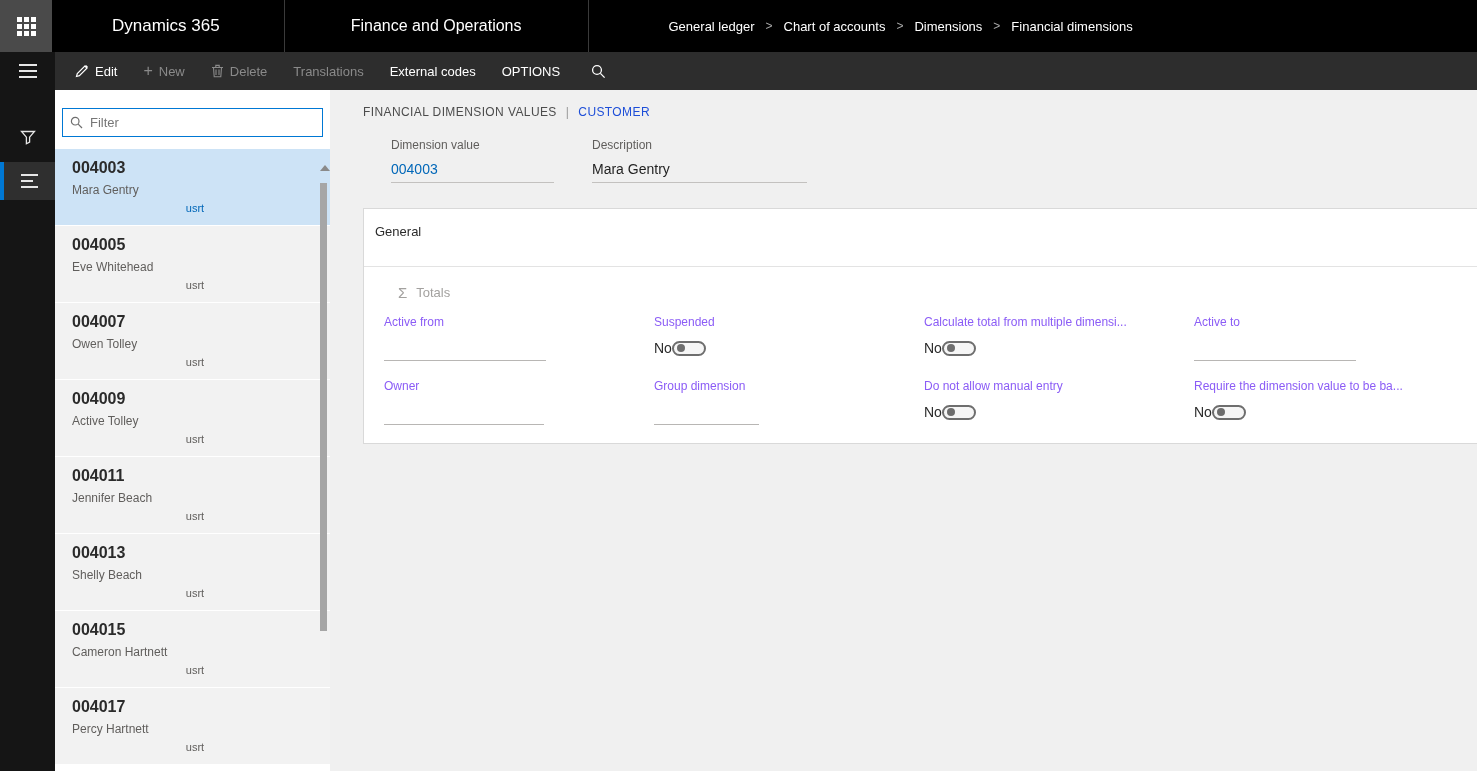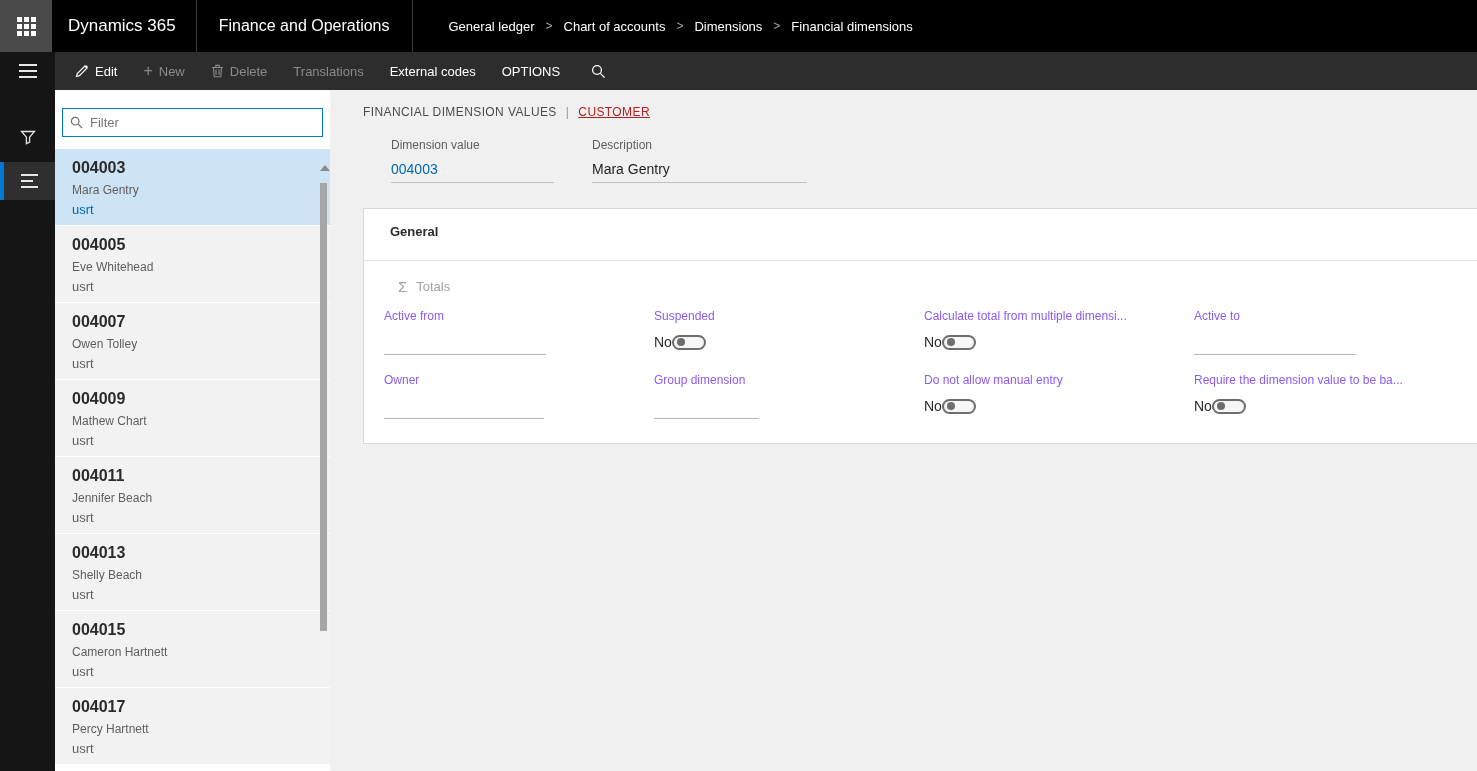--- a/index.html
+++ b/index.html
@@ -7,21 +7,21 @@
   body {
     font-family: "Liberation Sans", sans-serif;
     background: #f0f0f0;
     position: relative;
     color: #333;
   }
 
   
   .topbar {
     position: absolute; top: 0; left: 0; right: 0; height: 52px;
-    background: #000; display: flex; align-items: center; color: #fff;
+    background: #000; display: flex; align-items: center; color: #fff; gap: 44px;
   }
   .waffle-btn {
     width: 52px; height: 52px; background: #4a4a4a; flex: none;
     display: flex; align-items: center; justify-content: center; cursor: pointer;
   }
   .waffle { display: grid; grid-template-columns: repeat(3, 5px); grid-gap: 2px; }
   .waffle span { width: 5px; height: 5px; background: #fff; }
   .brand { font-size: 17px; padding: 0 20px 0 16px; white-space: nowrap; }
   .vsep { width: 1px; height: 52px; background: #3a3a3a; flex: none; }
   .product { font-size: 16px; padding: 0 22px; white-space: nowrap; }
@@ -77,58 +77,58 @@
     font-family: "Liberation Sans", sans-serif; color: #333; padding-left: 7px; background: transparent;
   }
   .filterbox input::placeholder { color: #767676; opacity: 1; }
   .items { }
   .item {
     height: 76px; background: #f2f2f2; margin-bottom: 1px;
     padding: 10px 12px 0 17px; cursor: pointer;
   }
   .item .code { font-size: 16px; font-weight: 600; color: #2b2b2b; }
   .item .name { font-size: 12px; color: #605e5c; margin-top: 6px; }
-  .item .type { font-size: 13px; color: #605e5c; margin-top: 5px; }
+  .item .type { font-size: 11px; color: #605e5c; margin-top: 5px; text-align: center; }
   .item.selected { background: #cde3f6; }
   .item.selected .type { color: #0067b8; }
 
   .scrollbar { position: absolute; right: 3px; top: 75px; width: 7px; bottom: 6px; }
   .sb-arrow {
     width: 0; height: 0; margin: 0 auto 8px auto;
     border-left: 5px solid transparent; border-right: 5px solid transparent;
     border-bottom: 6px solid #8a8a8a;
   }
   .sb-thumb { position: absolute; top: 18px; left: 0; width: 7px; height: 448px; background: #a6a6a6; }
 
   
   .content { position: absolute; left: 330px; top: 90px; right: 0; bottom: 0; background: #f0f0f0; }
   .content-inner { padding: 15px 0 0 33px; }
   .page-header { font-size: 12px; color: #4c4c4c; letter-spacing: 0.4px; }
   .page-header .hsep { color: #999; padding: 0 9px; }
-  .page-header .hsub { color: #b91c1c; text-decoration: underline; }
+  .page-header .hsub { color: #1d4ed8; }
 
   .head-fields { display: flex; margin-top: 19px; }
   .hfield { margin-right: 10px; margin-left: 28px; }
   .hfield.f1 { width: 163px; }
   .hfield.f2 { width: 215px; }
   .hflabel { font-size: 12px; color: #605e5c; }
   .hfvalue {
     font-size: 14px; margin-top: 9px; padding: 0 2px 5px 0;
     border-bottom: 1px solid #c3c1bf; min-height: 17px; cursor: text;
   }
   .hfvalue.link { color: #0067b8; }
   .hfvalue.dark { color: #1f1f1f; }
 
   .card {
     margin-top: 25px; margin-right: -2px; height: 236px;
     background: #fff; border: 1px solid #d9d9d9;
   }
   .card-head {
-    height: 52px; line-height: 46px; padding-left: 26px;
-    font-size: 13px; font-weight: 700; color: #2b2b2b;
+    height: 58px; line-height: 46px; padding-left: 11px;
+    font-size: 13px; font-weight: 400; color: #2b2b2b;
     border-bottom: 1px solid #e3e3e3; cursor: pointer;
   }
   .card-toolbar {
     padding: 17px 0 0 34px; color: #a3a19f; font-size: 13px;
     display: flex; align-items: center; gap: 9px;
   }
   .card-toolbar .sigma { font-size: 15px; }
 
   .fields-grid {
     display: grid; grid-template-columns: repeat(4, 270px);
@@ -262,21 +262,21 @@
       <div class="name">Eve Whitehead</div>
       <div class="type">usrt</div>
     </div>
     <div class="item">
       <div class="code">004007</div>
       <div class="name">Owen Tolley</div>
       <div class="type">usrt</div>
     </div>
     <div class="item">
       <div class="code">004009</div>
-      <div class="name">Mathew Chart</div>
+      <div class="name">Active Tolley</div>
       <div class="type">usrt</div>
     </div>
     <div class="item">
       <div class="code">004011</div>
       <div class="name">Jennifer Beach</div>
       <div class="type">usrt</div>
     </div>
     <div class="item">
       <div class="code">004013</div>
       <div class="name">Shelly Beach</div>

